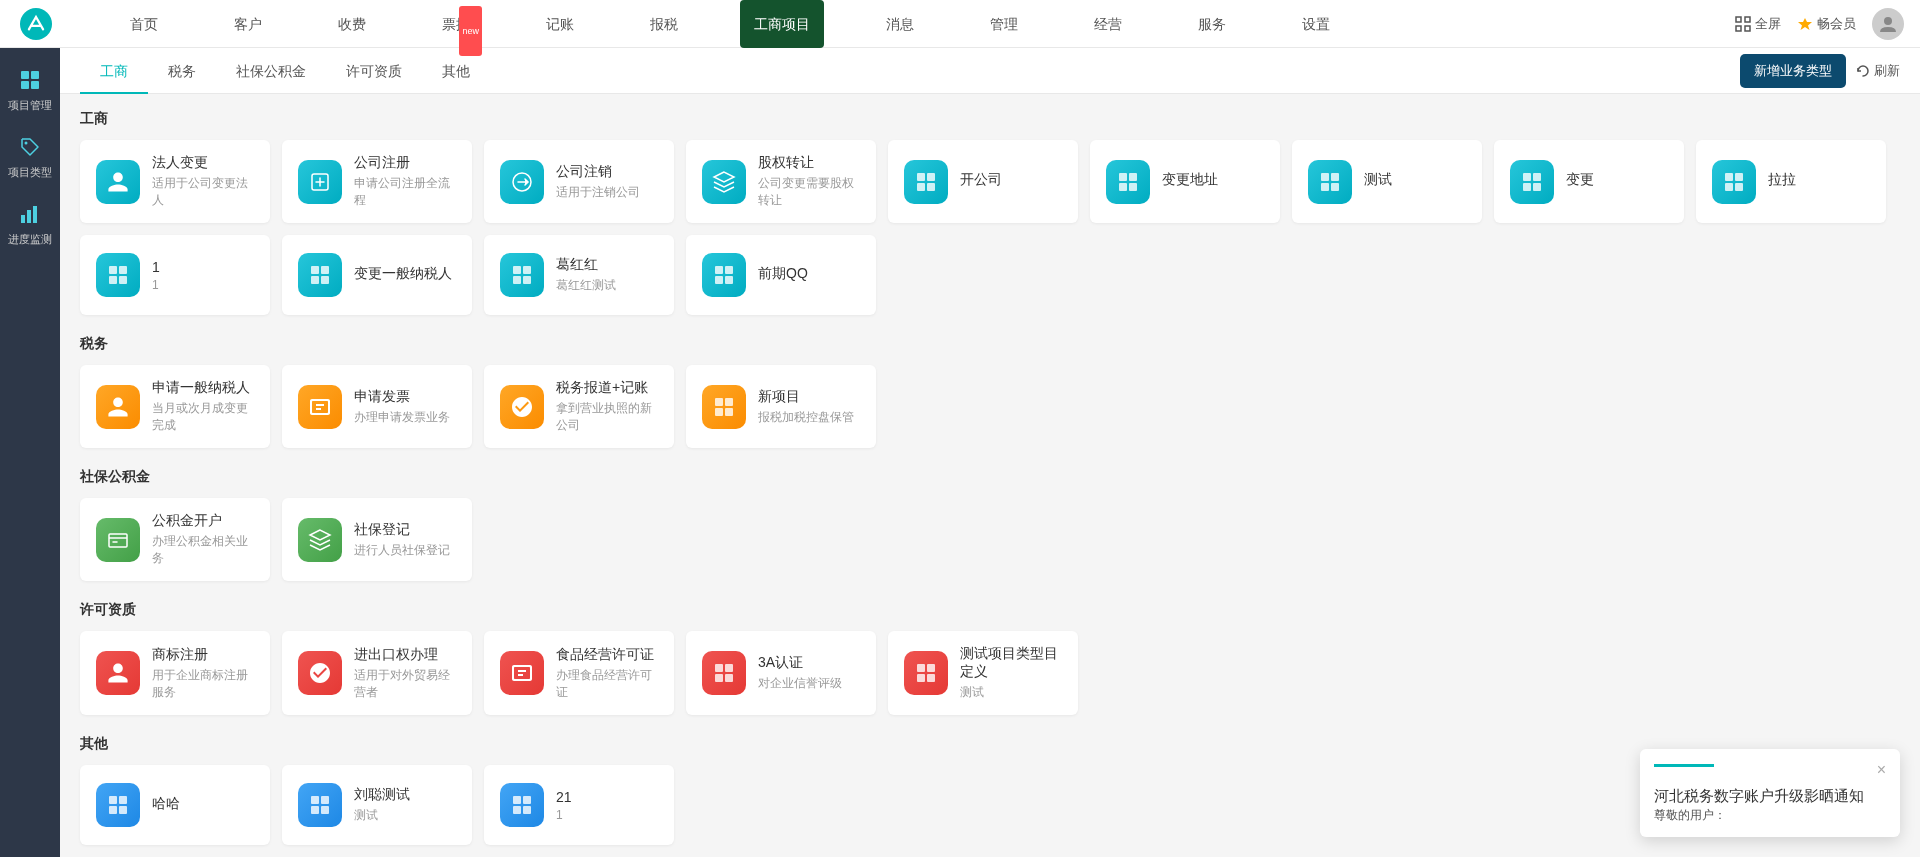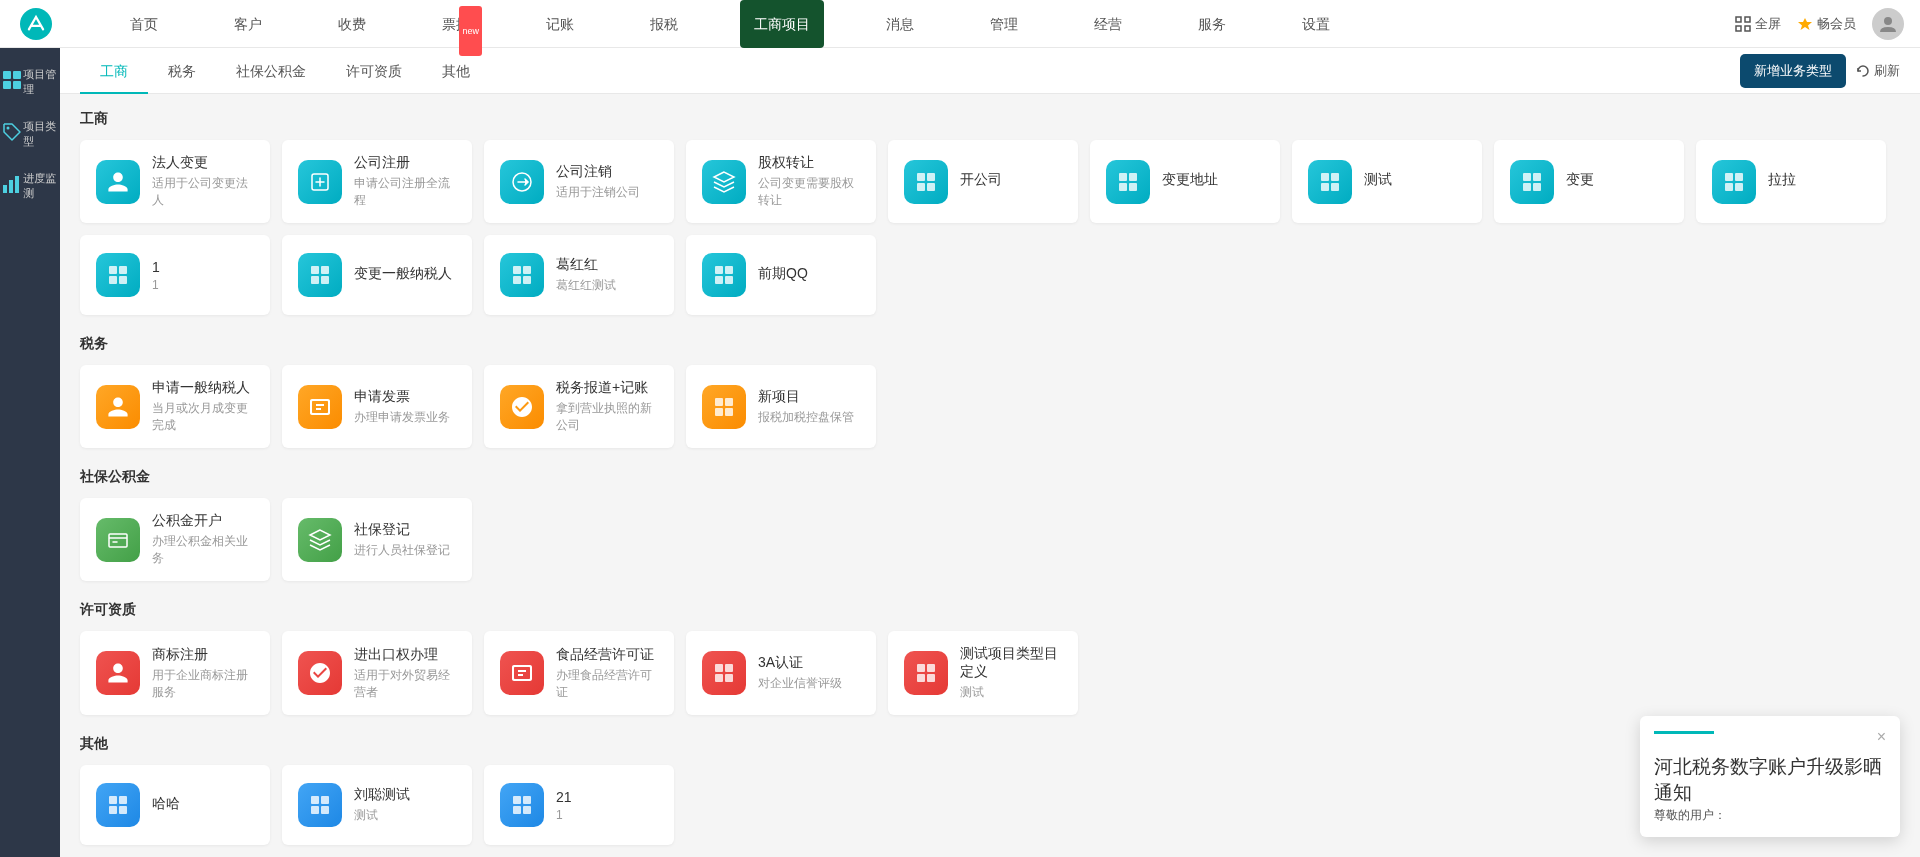--- a/index.html
+++ b/index.html
@@ -18,21 +18,21 @@
     .nav-item.new-badge::after { content: 'new'; position: absolute; top: 6px; right: 2px; background: #ff4d4f; color: #fff; font-size: 9px; padding: 1px 3px; border-radius: 3px; }
     .nav-right { margin-left: auto; display: flex; align-items: center; gap: 16px; }
     .nav-right-btn { display: flex; align-items: center; gap: 4px; cursor: pointer; color: #555; font-size: 13px; }
     .avatar { width: 32px; height: 32px; background: #ccc; border-radius: 50%; display: flex; align-items: center; justify-content: center; overflow: hidden; cursor: pointer; }
 
     
     .sidebar {
       position: fixed; top: 48px; left: 0; bottom: 0; width: 60px;
       background: #2d3748; display: flex; flex-direction: column; align-items: center; padding-top: 8px; z-index: 99;
     }
-    .sidebar-item { display: flex; flex-direction: row; align-items: center; padding: 10px 0; cursor: pointer; color: #aaa; width: 100%; }
+    .sidebar-item { display: flex; flex-direction: column; align-items: center; padding: 10px 0; cursor: pointer; color: #aaa; width: 100%; }
     .sidebar-item .s-icon { width: 28px; height: 28px; display: flex; align-items: center; justify-content: center; margin-bottom: 4px; }
     .sidebar-item .s-label { font-size: 11px; color: #ccc; }
 
     
     .main { margin-left: 60px; margin-top: 48px; padding: 0; }
 
     
     .sub-tabs { background: #fff; border-bottom: 1px solid #e8e8e8; display: flex; align-items: center; padding: 0 20px; height: 46px; position: sticky; top: 48px; z-index: 90; }
     .sub-tab { padding: 0 20px; height: 46px; line-height: 46px; cursor: pointer; color: #555; font-size: 14px; position: relative; }
     .sub-tab.active { color: #00b8b8; border-bottom: 2px solid #00b8b8; }
@@ -68,21 +68,21 @@
     .ic-orange { background: linear-gradient(135deg, #ffa726, #fb8c00); }
     .ic-red { background: linear-gradient(135deg, #ef5350, #e53935); }
     .ic-blue { background: linear-gradient(135deg, #42a5f5, #1e88e5); }
 
     
     .notif-popup {
       position: fixed; bottom: 20px; right: 20px; width: 260px; background: #fff;
       border-radius: 6px; box-shadow: 0 4px 16px rgba(0,0,0,0.15); padding: 12px 14px; z-index: 200;
     }
     .notif-popup-header { display: flex; justify-content: space-between; align-items: center; margin-bottom: 8px; }
-    .notif-popup-title { font-size: 19px; color: #333; font-weight: 500; }
+    .notif-popup-title { font-size: 15px; color: #333; font-weight: 500; }
     .notif-close { cursor: pointer; color: #aaa; font-size: 16px; }
     .notif-body { font-size: 12px; color: #555; line-height: 1.6; }
     .notif-blue-bar { width: 60px; height: 3px; background: #00b8b8; margin-bottom: 8px; }
   </style>
 </head>
 <body>
 
 <div class="top-nav">
   <div class="logo">
     <svg viewBox="0 0 36 36" xmlns="http://www.w3.org/2000/svg">

